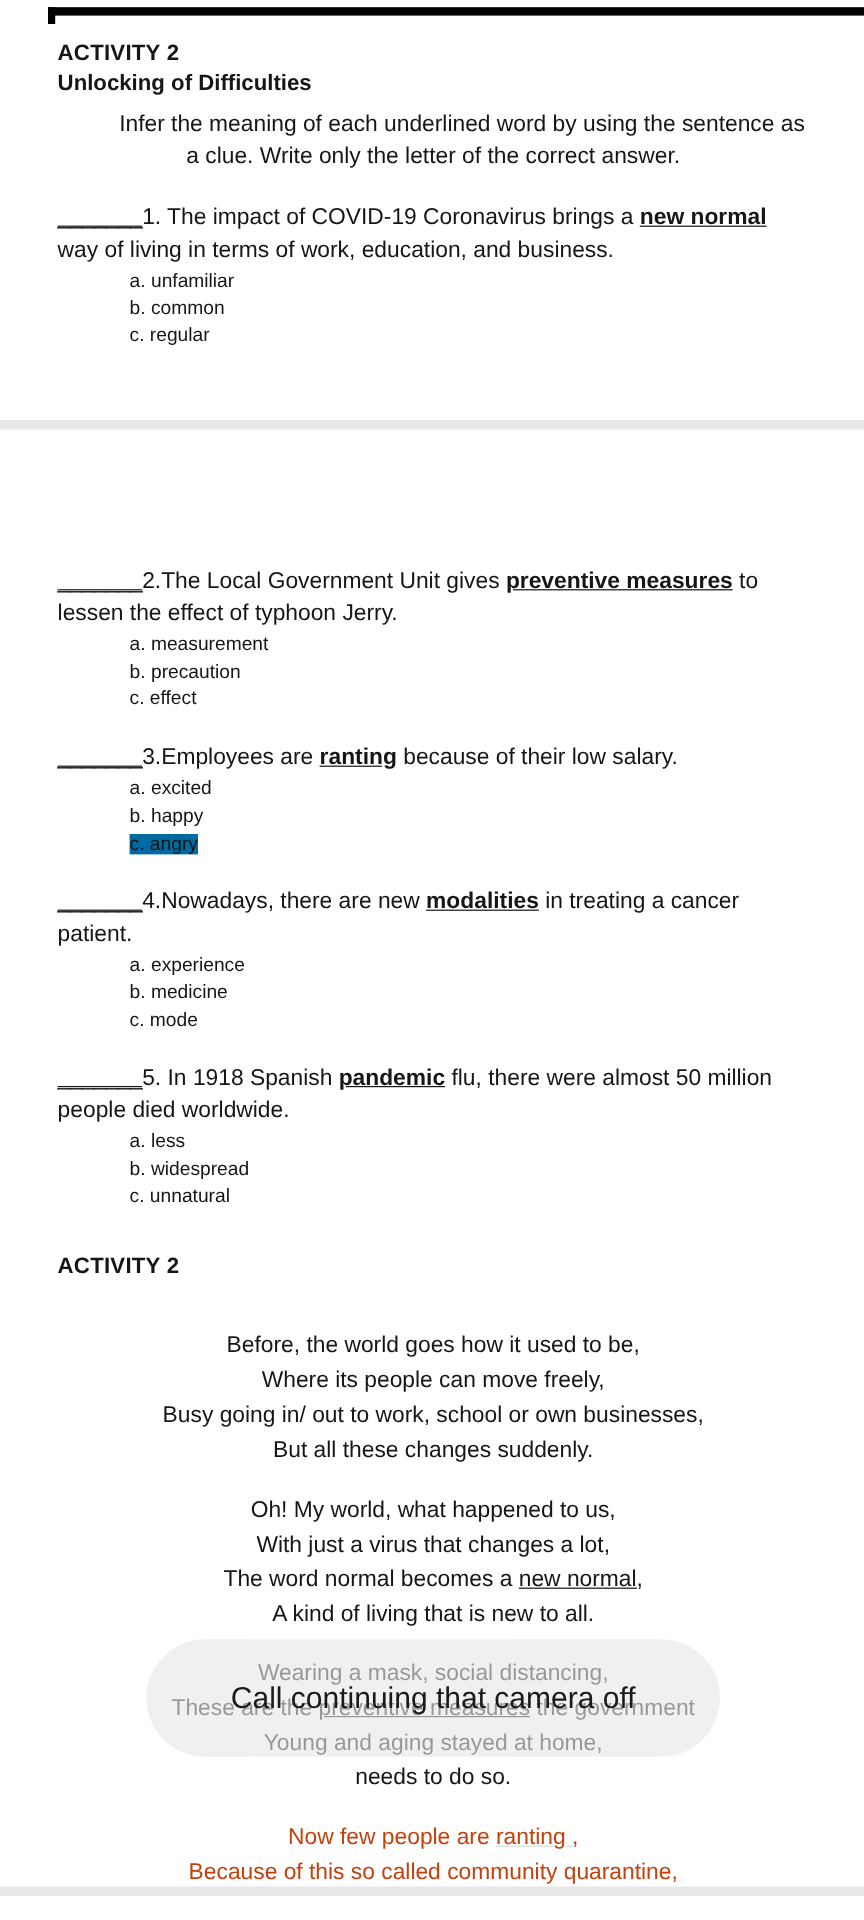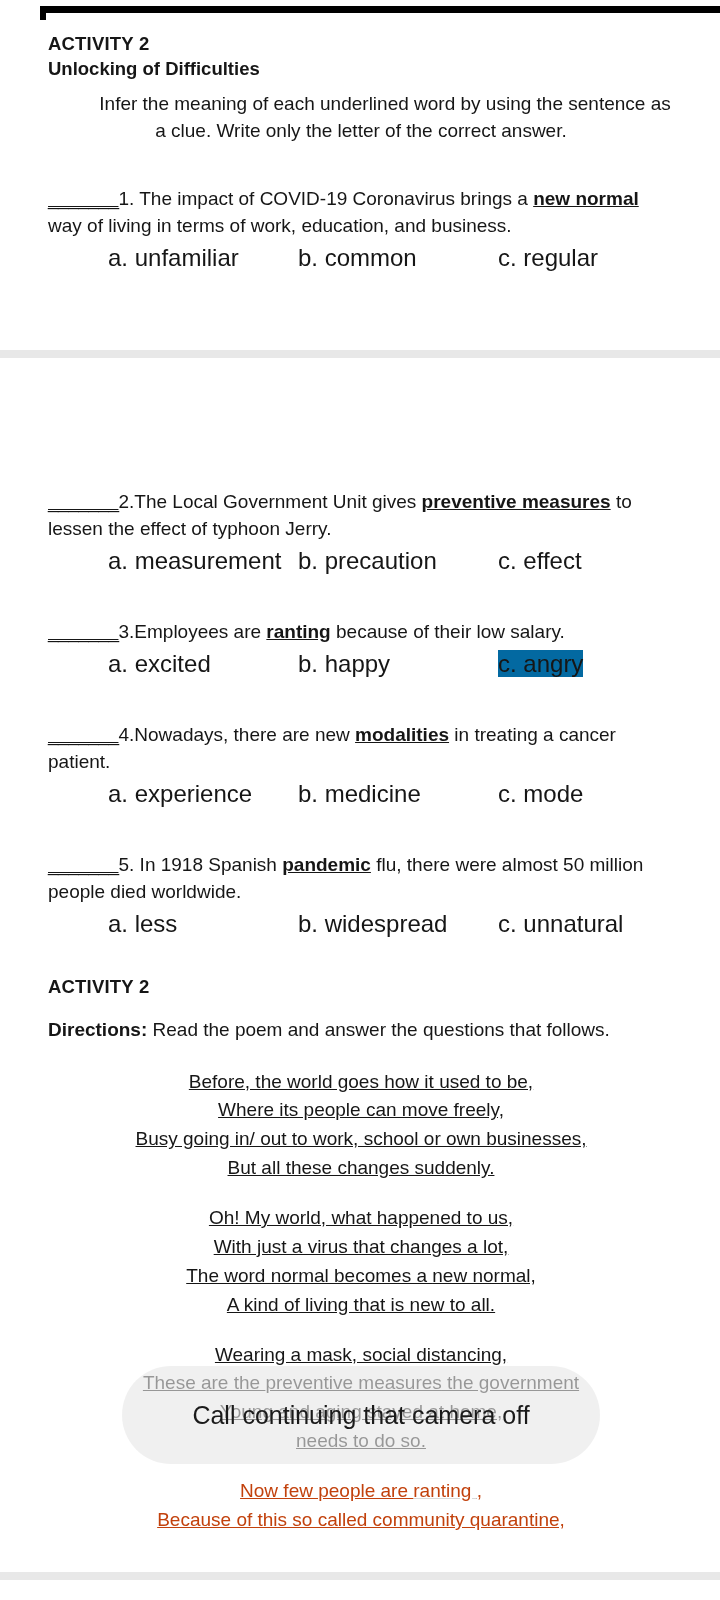--- a/index.html
+++ b/index.html
@@ -76,54 +76,53 @@
   .para {
     font-size: 19px;
     line-height: 1.42;
     margin-top: 9px;
     text-align: center;
   }
 
   .q-line {
     font-size: 19px;
     line-height: 1.42;
-    margin-top: 17px;
   }
   .blank {
     text-decoration: underline;
     letter-spacing: -.5px;
   }
   .bu { font-weight: bold; text-decoration: underline; }
   .u  { text-decoration: underline; }
   .hl { background: #0369a1; }
 
   .opts {
     display: flex;
-    font-size: 24px;
+    font-size: 16px;
     line-height: 1.42;
     padding-left: 60px;
     margin-top: 1px;
+    flex-direction: column;
   }
   .opts .o { white-space: nowrap; }
   .opts .o1 { width: 190px; }
   .opts .o2 { width: 200px; }
   .opts .o3 { width: auto; }
 
   .gap-sm { height: 16px; }
   .gap-md { height: 24px; }
   .gap-lg { height: 34px; }
 
   .directions { font-size: 19px; line-height: 1.45; }
   .directions b { font-weight: bold; }
 
   .poem {
     text-align: center;
     font-size: 19px;
     line-height: 1.52;
-    text-decoration: underline;
   }
   .poem-title {
     font-weight: bold;
     font-size: 18.5px;
     text-align: center;
     letter-spacing: .3px;
   }
   .stanza-gap { height: 21px; }
 
   
@@ -226,23 +225,20 @@
       <span class="o o2">b. widespread</span>
       <span class="o o3">c. unnatural</span>
     </div>
 
     <div class="gap-lg"></div>
 
     <div class="act-title">ACTIVITY 2</div>
 
     <div class="gap-sm"></div>
 
-    <div class="directions">
-      <b>Directions:</b><span> Read the poem and answer the questions that follows.</span>
-    </div>
 
     <div class="gap-md"></div>
 
 
     <div class="poem">
       <div>Before, the world goes how it used to be,</div>
       <div>Where its people can move freely,</div>
       <div>Busy going in/ out to work, school or own businesses,</div>
       <div>But all these changes suddenly.</div>
     </div>

